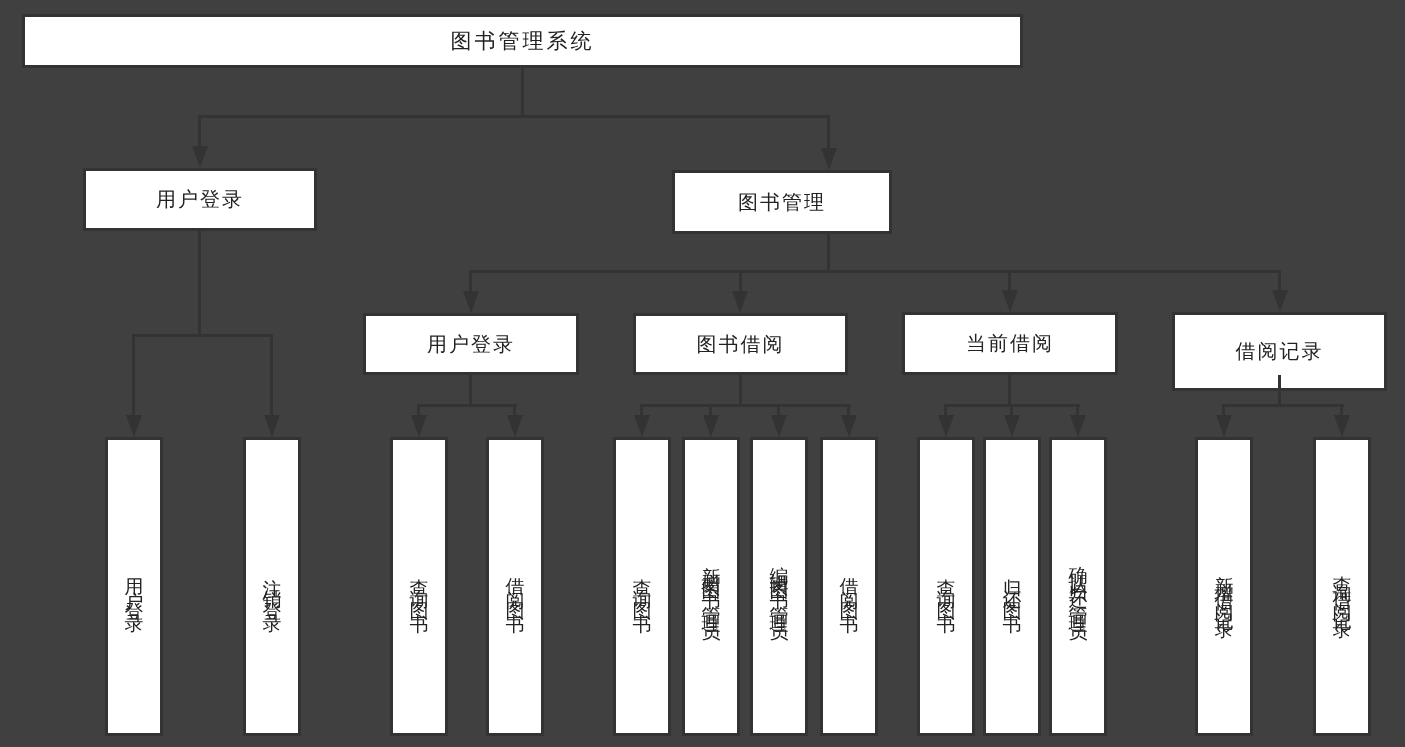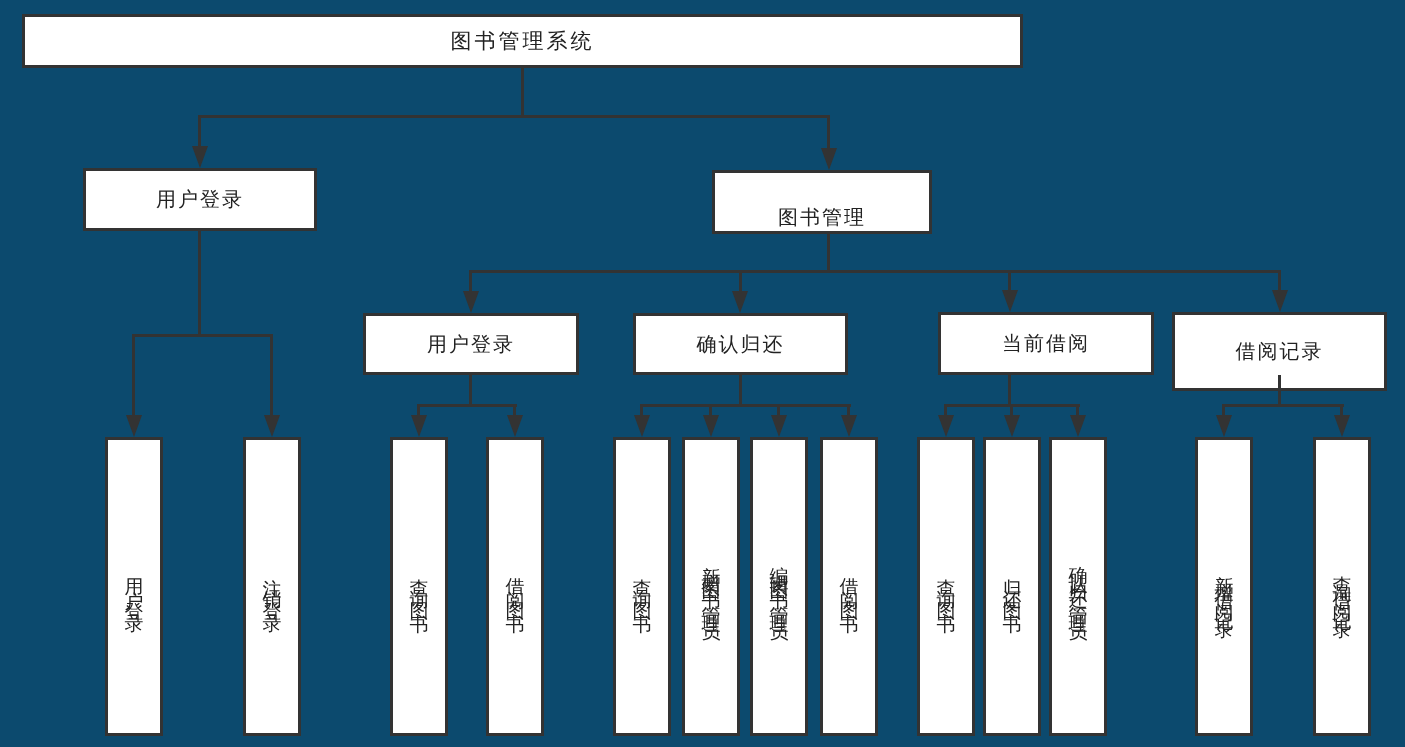--- a/index.html
+++ b/index.html
@@ -1,21 +1,21 @@
 <!DOCTYPE html>
 <html><head>
 <meta charset="utf-8">
 <style>
   :root{
     --line:#333333;
     --text:#222222;
   }
   html,body{margin:0;padding:0;background:#ffffff;}
   .canvas{
-    position:relative;width:1405px;height:747px;background:#0c4a6e;
+    position:relative;width:1405px;height:747px;background:#404040;
     font-family:"Liberation Sans", sans-serif;overflow:hidden;
   }
   .box{
     position:absolute;border:3px solid var(--line);background:#ffffff;
     display:flex;align-items:center;justify-content:center;
     box-sizing:border-box;color:var(--text);
   }
   .box.h span{font-size:20px;letter-spacing:2px;white-space:nowrap;}
   .box.root span{font-size:21px;letter-spacing:3px;}
   .leaf span{
@@ -43,33 +43,33 @@
 <div class="canvas">
 
   <div class="box h root" style="left:22px;top:14px;width:1001px;height:54px;">
     <span>图书管理系统</span>
   </div>
 
   <div class="box h" style="left:83px;top:168px;width:234px;height:63px;">
     <span>用户登录</span>
   </div>
 
-  <div class="box h" style="left:712px;top:170px;width:220px;height:64px;align-items:flex-end;">
+  <div class="box h" style="left:672px;top:170px;width:220px;height:64px;">
     <span>图书管理</span>
   </div>
 
   <div class="box h" style="left:363px;top:313px;width:216px;height:62px;">
     <span>用户登录</span>
   </div>
 
   <div class="box h" style="left:633px;top:313px;width:215px;height:62px;">
-    <span>确认归还</span>
+    <span>图书借阅</span>
   </div>
 
-  <div class="box h" style="left:938px;top:312px;width:216px;height:63px;">
+  <div class="box h" style="left:902px;top:312px;width:216px;height:63px;">
     <span>当前借阅</span>
   </div>
 
   <div class="box h" style="left:1172px;top:312px;width:215px;height:79px;">
     <span>借阅记录</span>
   </div>
 
   <div class="box leaf" style="left:105px;top:437px;width:58px;height:299px;">
     <span>用户登录</span>
   </div>

